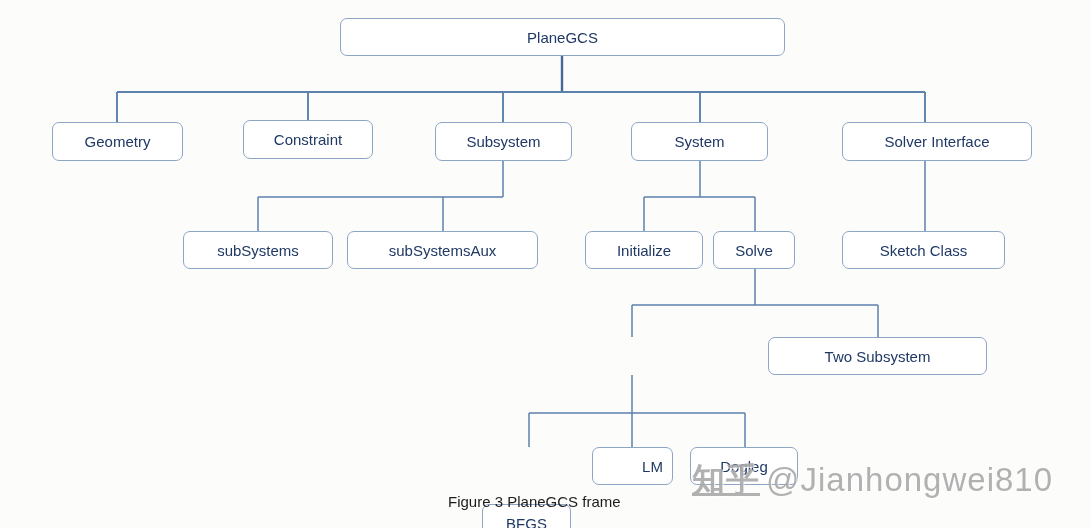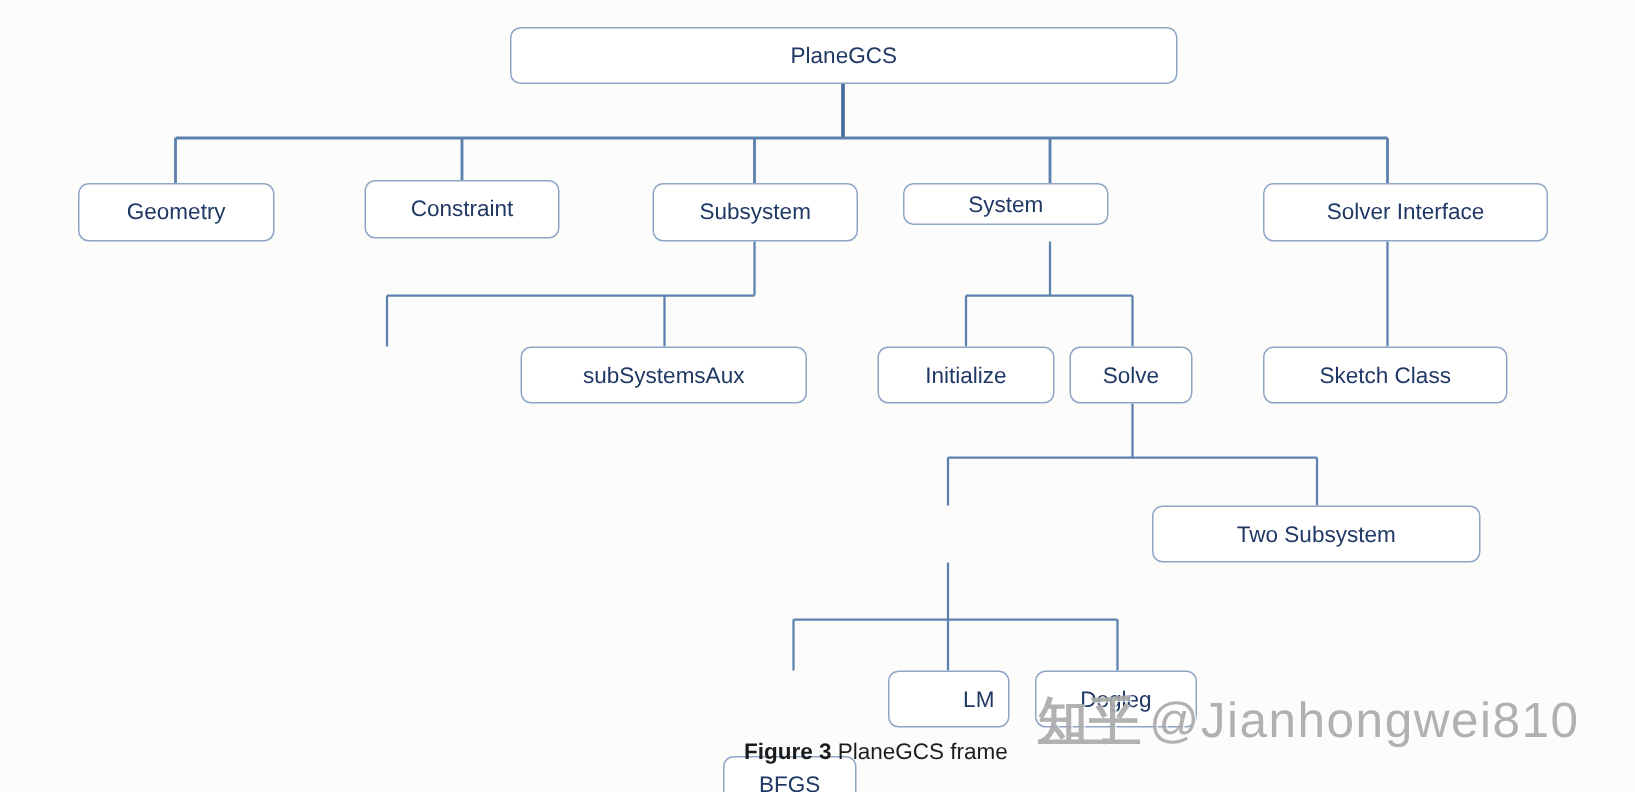--- a/index.html
+++ b/index.html
@@ -42,41 +42,41 @@
     justify-content:center;
     font-size:15px;
     color:var(--box-text,#1f3864);
     white-space:nowrap;
   }
   
   .n-planegcs        {left:340px; top:18px;  width:445px; height:38px;}
   .n-geometry        {left:52px;  top:122px; width:131px; height:39px;}
   .n-constraint      {left:243px; top:120px; width:130px; height:39px;}
   .n-subsystem       {left:435px; top:122px; width:137px; height:39px;}
-  .n-system          {left:602px; top:122px; width:137px; height:28px;}
+  .n-system          {left:631px; top:122px; width:137px; height:39px;}
   .n-solver-interface{left:830px; top:122px; width:190px; height:39px;margin-left:12px;}
   .n-subsystems      {left:183px; top:231px; width:150px; height:38px;}
   .n-subsystemsaux   {left:347px; top:231px; width:191px; height:38px;}
   .n-initialize      {left:585px; top:231px; width:118px; height:38px;}
   .n-solve           {left:713px; top:231px; width:82px;  height:38px;}
   .n-sketch-class    {left:842px; top:231px; width:163px; height:38px;}
   .n-single-subsystem{left:522px; top:337px; width:221px; height:38px;}
   .n-two-subsystem   {left:768px; top:337px; width:219px; height:38px;}
   .n-bfgs            {left:482px; top:462px; width:89px;  height:38px;margin-top:42px;}
   .n-lm              {left:592px; top:447px; width:81px;  height:38px;padding-left:40px;}
   .n-dogleg          {left:690px; top:447px; width:108px; height:38px;}
 
   .caption{
     position:absolute;
     left:448px; top:493px;
     font-size:15px;
     color:var(--caption-text,#1c1c1c);
     white-space:nowrap;
   }
-  .caption .bold{font-weight:bold;margin-left:48px;}
+  .caption .bold{font-weight:normal;}
 
   .watermark{
     position:absolute;
     left:692px; top:458px;
     font-size:33px;
     color:var(--watermark-text,#a9a9a9);
     opacity:.9;
     white-space:nowrap;
     letter-spacing:1px;
     text-shadow:1px 1px 0 rgba(255,255,255,.85);
@@ -150,20 +150,23 @@
   </div>
   <div class="node n-subsystem">
     <span>Subsystem</span>
   </div>
   <div class="node n-system">
     <span>System</span>
   </div>
   <div class="node n-solver-interface">
     <span>Solver Interface</span>
   </div>
+  <div class="node n-subsystems">
+    <span>subSystems</span>
+  </div>
   <div class="node n-subsystemsaux">
     <span>subSystemsAux</span>
   </div>
   <div class="node n-initialize">
     <span>Initialize</span>
   </div>
   <div class="node n-solve">
     <span>Solve</span>
   </div>
   <div class="node n-sketch-class">

